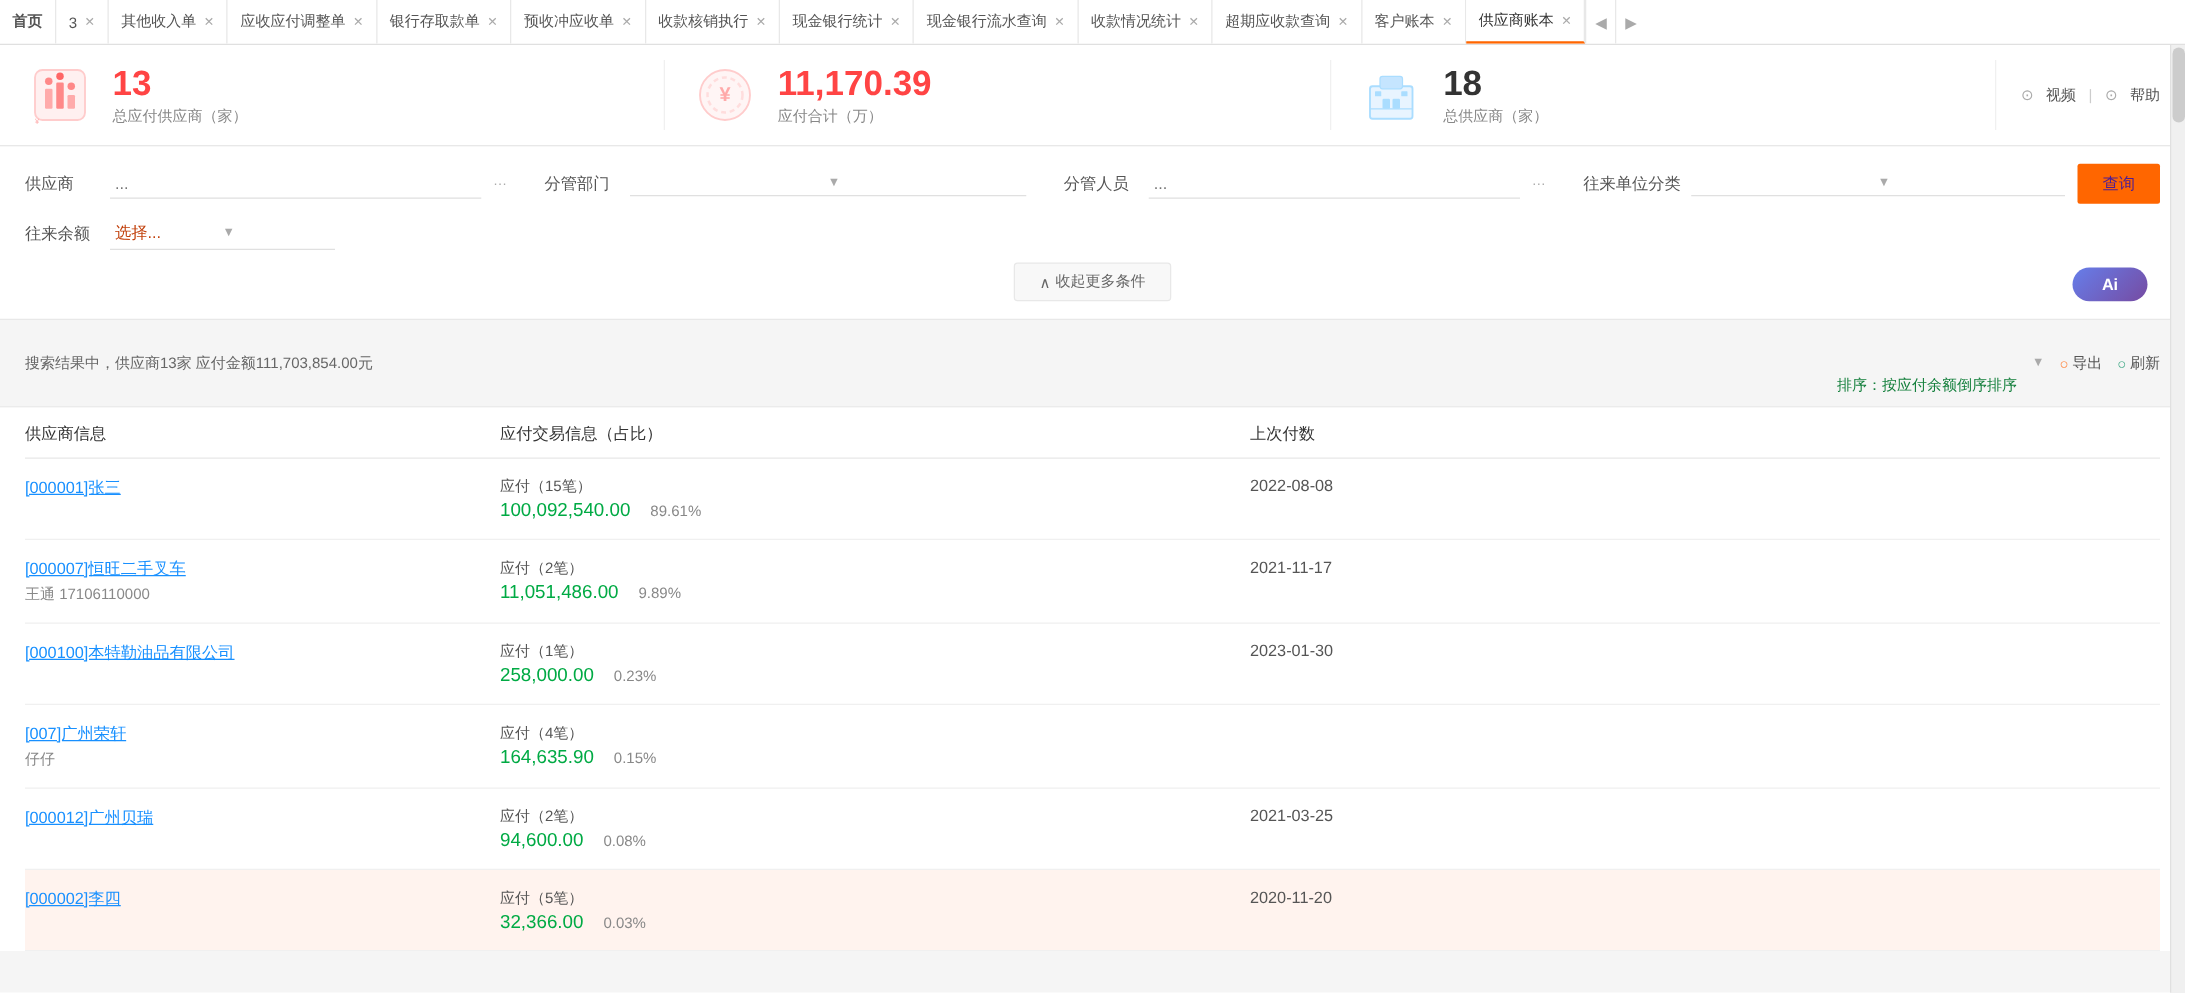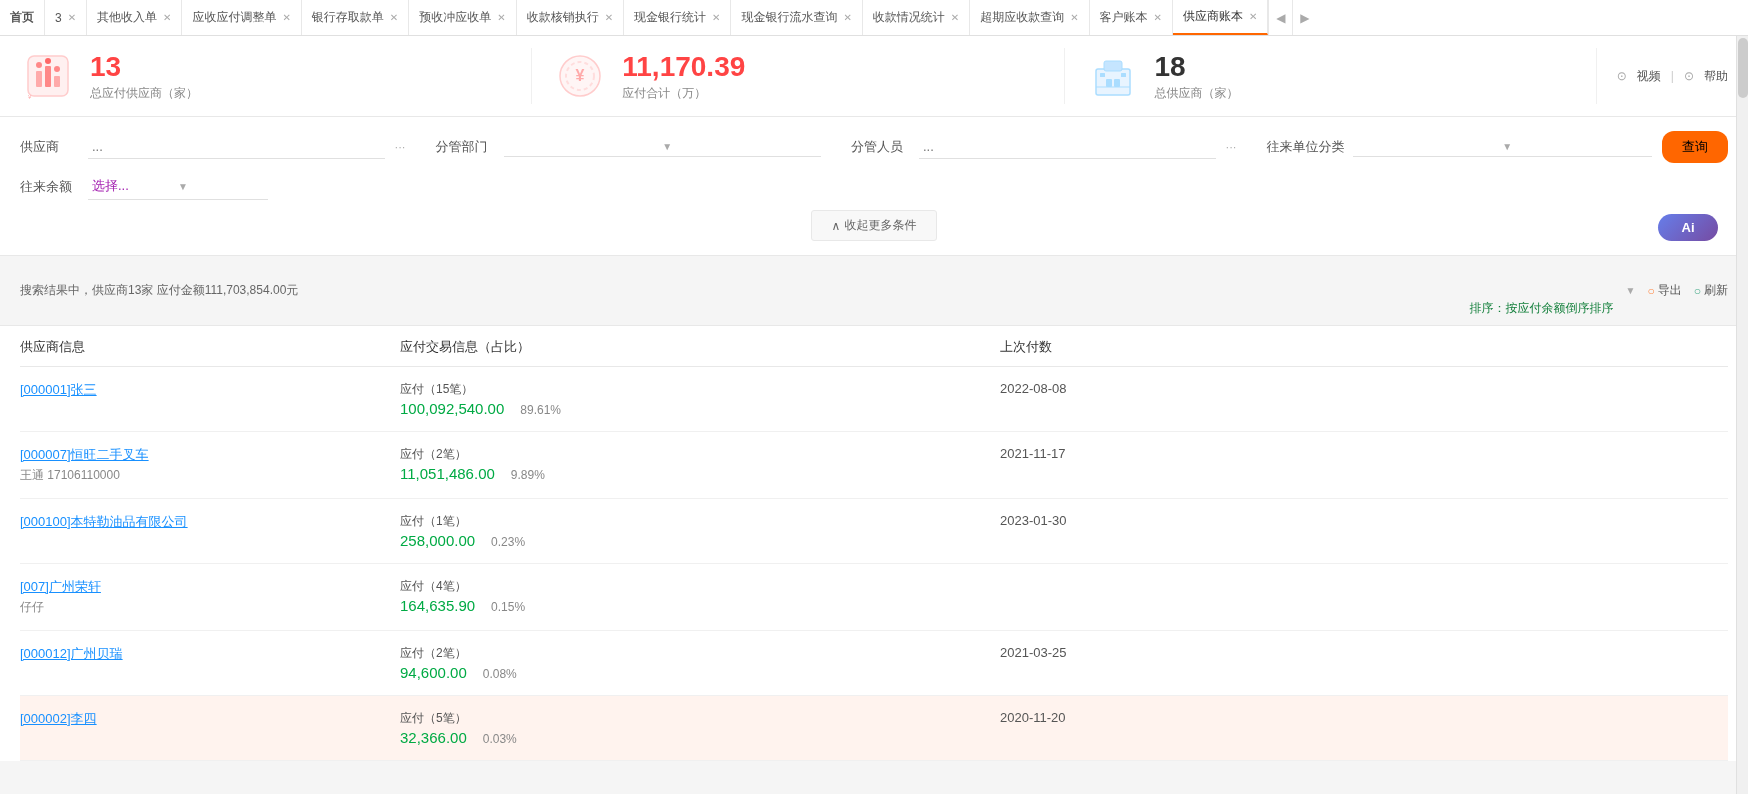--- a/index.html
+++ b/index.html
@@ -152,24 +152,24 @@
       flex: 1;
       border-bottom: 1px solid #e0e0e0;
       padding: 4px 4px;
       cursor: pointer;
       position: relative;
     }
     .filter-select span { flex: 1; color: #999; font-size: 13px; }
     .filter-select .arrow { color: #aaa; font-size: 10px; }
     .query-btn {
       background: #ff6600;
-      color: #000000;
+      color: #4c1d95;
       border: none;
       padding: 7px 20px;
-      border-radius: 12px;
+      border-radius: 2px;
       cursor: pointer;
       font-size: 13px;
       margin-left: 10px;
     }
     .collapse-btn {
       display: flex;
       align-items: center;
       justify-content: center;
       gap: 4px;
       padding: 6px 20px;
@@ -424,21 +424,21 @@
     </div>
 
     <button class="query-btn">查询</button>
   </div>
 
   <div class="filter-row">
 
     <div class="filter-item">
       <span class="filter-label">往来余额</span>
       <div class="filter-select" style="max-width:180px;">
-        <span style="color:#a21caf;">选择...</span>
+        <span style="color:#c2410c;">选择...</span>
         <span class="arrow">▼</span>
       </div>
     </div>
   </div>
 
   <div style="text-align:center; margin-top:4px;">
     <div class="collapse-btn">
       <span>∧</span>
       <span>收起更多条件</span>
     </div>

